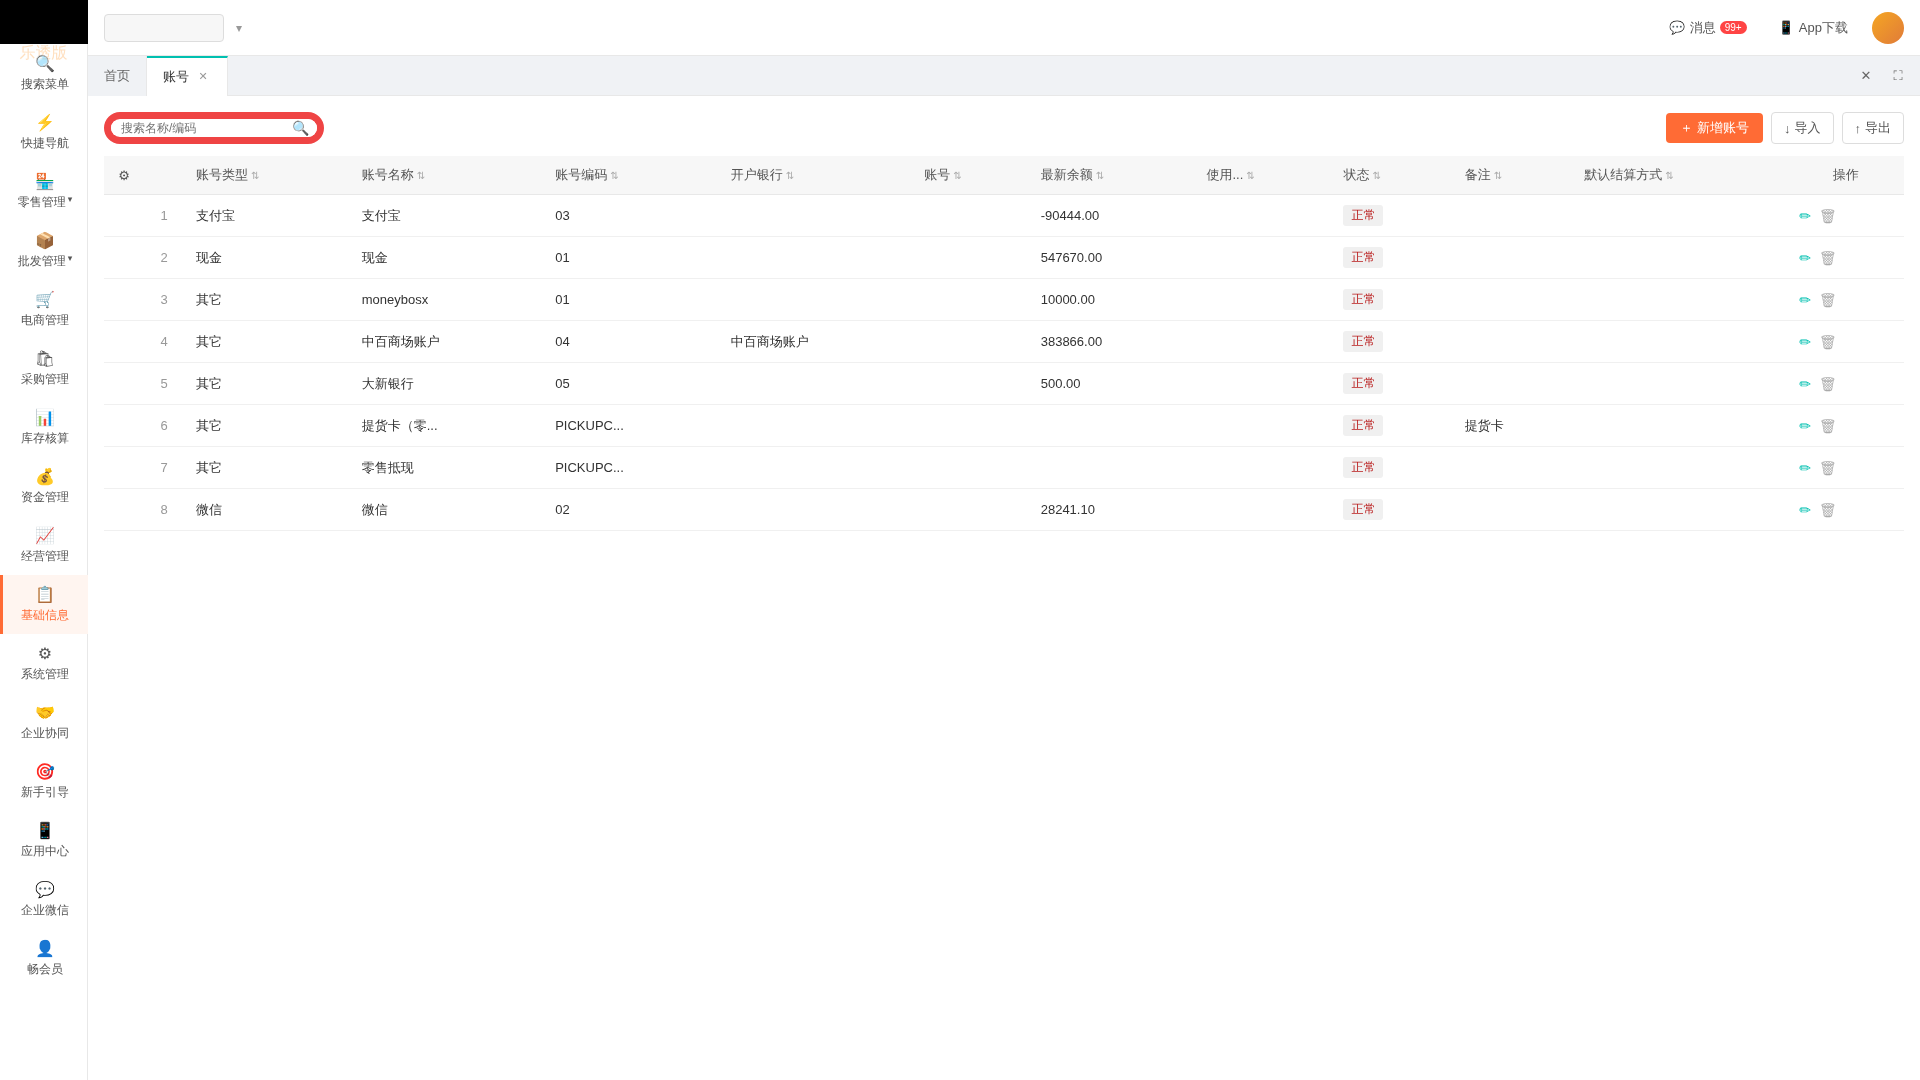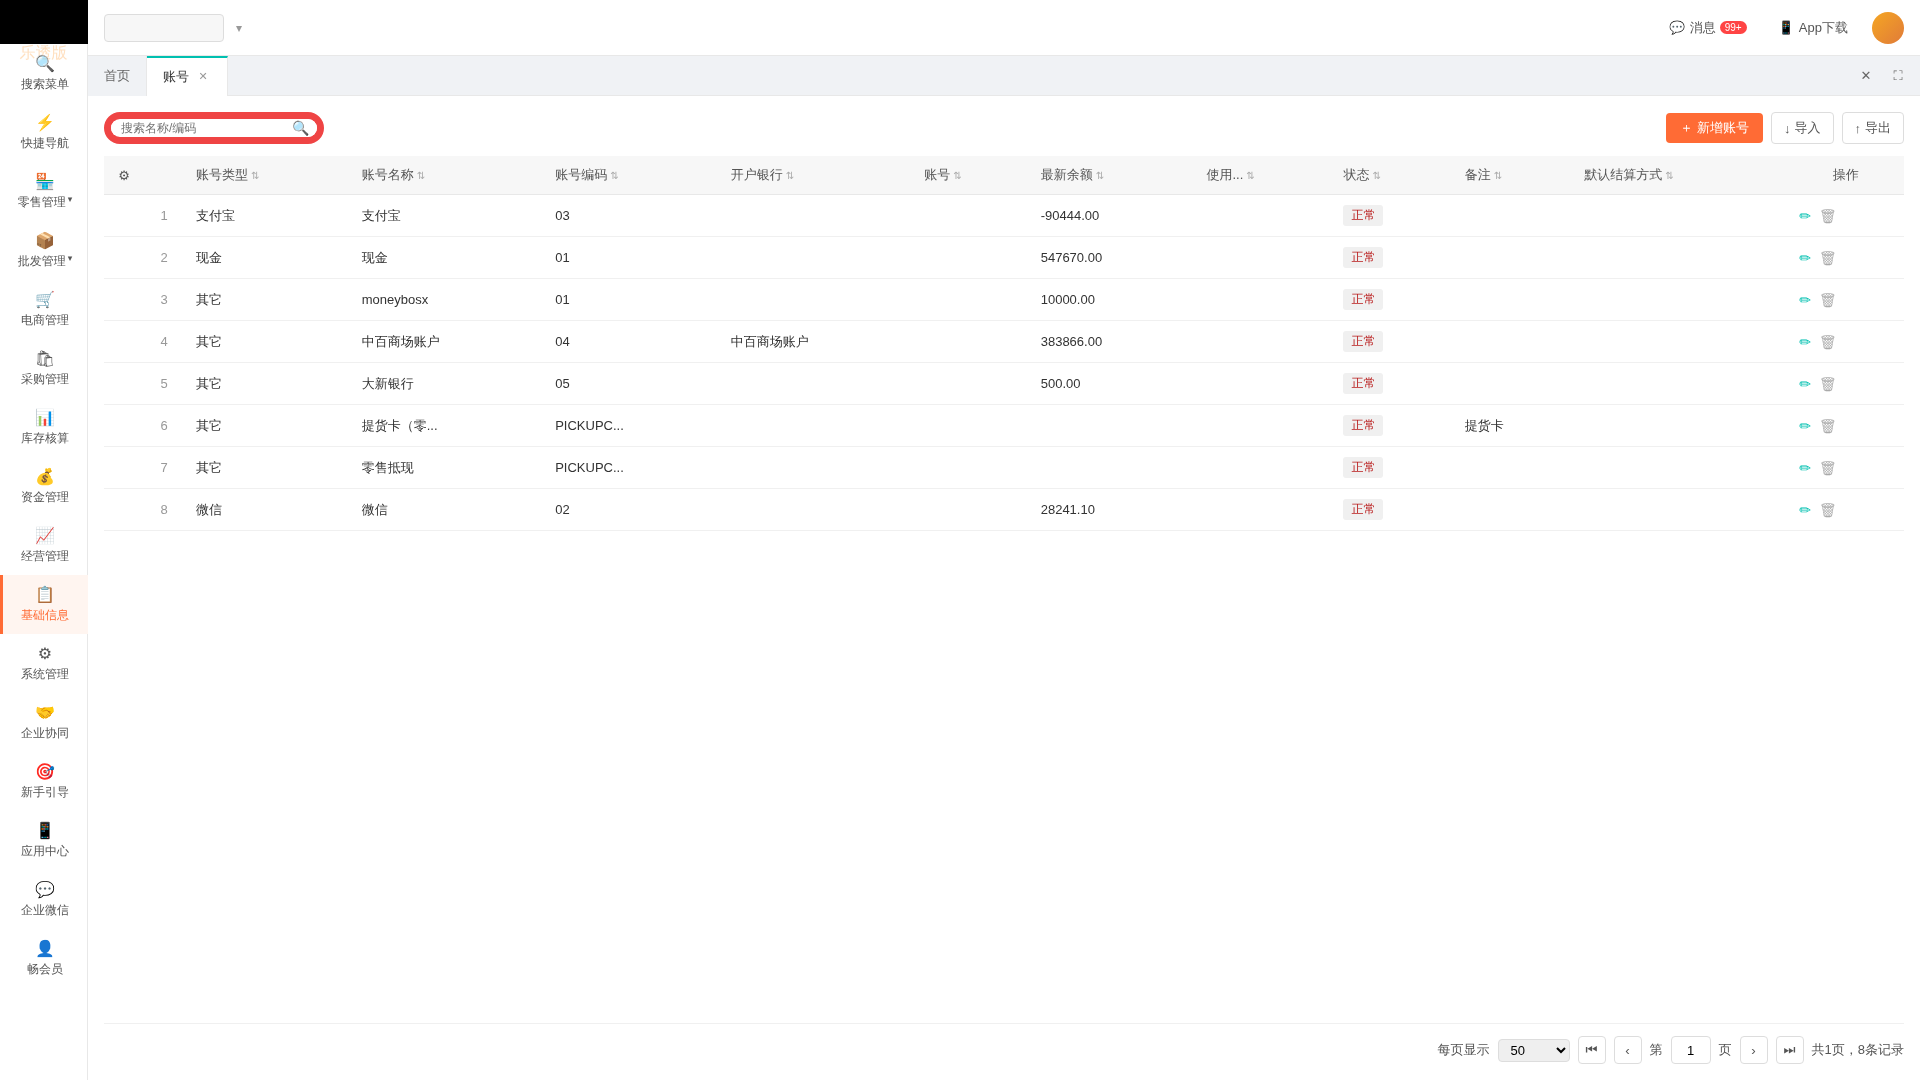--- a/index.html
+++ b/index.html
@@ -712,31 +712,15 @@
         <div class="action-btns">
           <span class="action-btn" title="编辑">✏</span>
           <span class="action-btn delete" title="删除">🗑</span>
         </div>
       </td>
     </tr>
           </tbody>
       </table>
     </div>
 
-    <div class="pagination-bar">
-      <span>每页显示</span>
-      <select class="page-size-select">
-        <option>50</option>
-        <option>100</option>
-        <option>200</option>
-      </select>
-      <button class="page-nav-btn">⏮</button>
-      <button class="page-nav-btn">‹</button>
-      <span>第</span>
-      <input class="page-input" type="text" value="1" style="">
-      <span>页</span>
-      <button class="page-nav-btn">›</button>
-      <button class="page-nav-btn">⏭</button>
-      <span>共1页，8条记录</span>
-    </div>
 
   </div>
 </div>
 
 </body></html>

